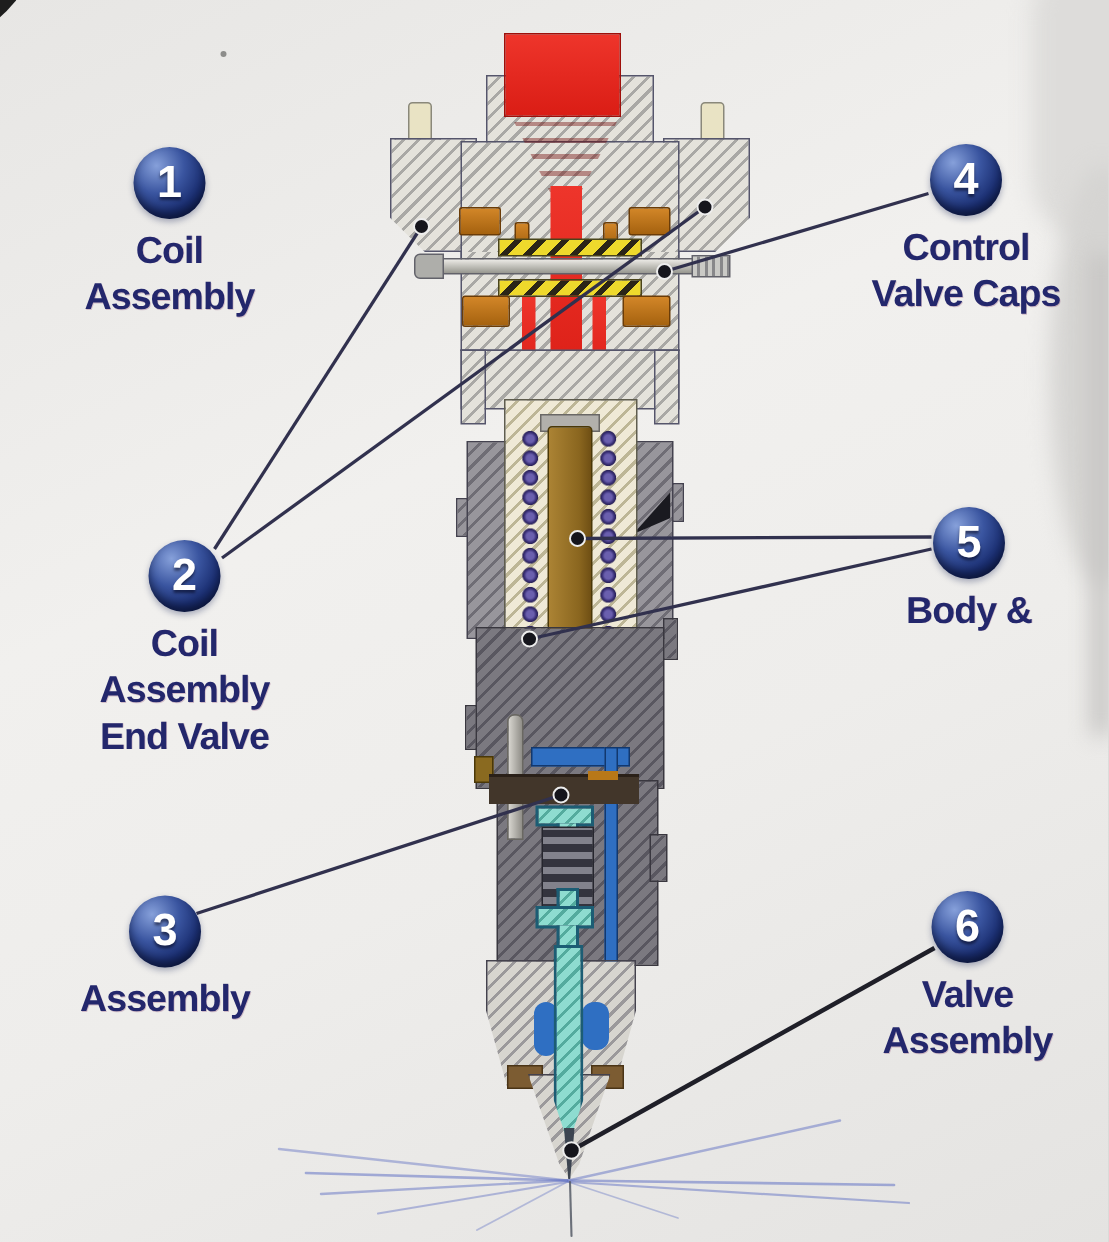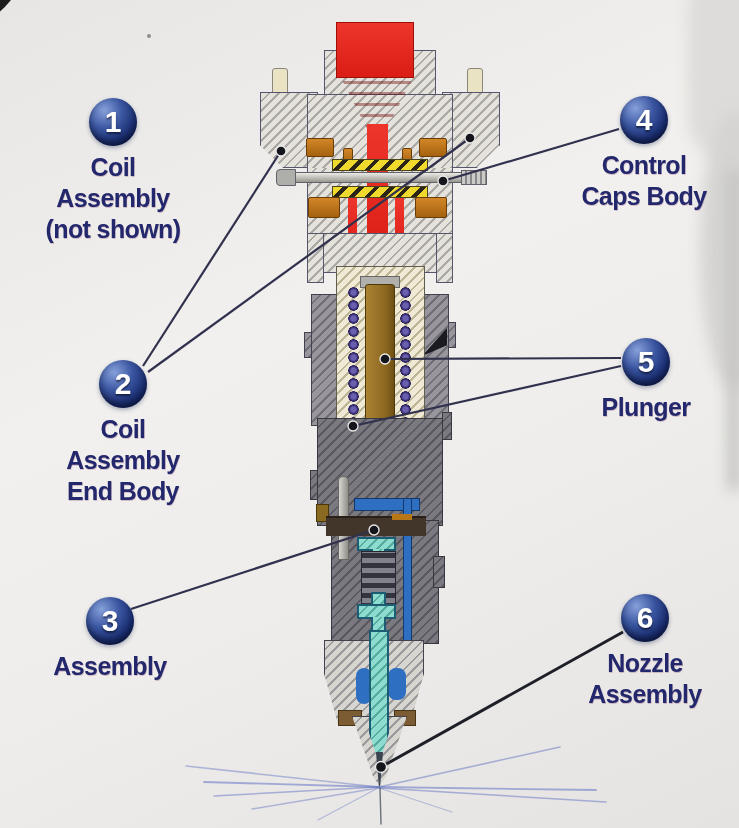--- a/index.html
+++ b/index.html
@@ -149,56 +149,55 @@
       <line x1="379" y1="788" x2="452" y2="812" stroke-width="1.2" opacity=".4"></line>
       <line x1="380" y1="788" x2="381" y2="824" stroke="#555b66" stroke-width="1.4" opacity=".85"></line>
     </g>
   </svg>
 
   <div class="callout" style="left:8px;top:98px;">
     <div class="badge">1</div>
     <div class="lbl">
       <div>Coil</div>
       <div>Assembly</div>
-      <div>(not shown)</div>
     </div>
   </div>
 
   <div class="callout" style="left:18px;top:360px;">
     <div class="badge">2</div>
     <div class="lbl">
       <div>Coil</div>
       <div>Assembly</div>
-      <div>End Body</div>
+      <div>End Valve</div>
     </div>
   </div>
 
   <div class="callout" style="left:5px;top:597px;">
     <div class="badge">3</div>
     <div class="lbl">
       <div>Assembly</div>
     </div>
   </div>
 
   <div class="callout" style="left:539px;top:96px;">
     <div class="badge">4</div>
     <div class="lbl">
       <div>Control</div>
-      <div>Caps Body</div>
+      <div>Valve Caps</div>
     </div>
   </div>
 
   <div class="callout" style="left:541px;top:338px;">
     <div class="badge">5</div>
     <div class="lbl">
-      <div>Plunger</div>
+      <div>Body &amp;</div>
     </div>
   </div>
 
   <div class="callout" style="left:540px;top:594px;">
     <div class="badge">6</div>
     <div class="lbl">
-      <div>Nozzle</div>
+      <div>Valve</div>
       <div>Assembly</div>
     </div>
   </div>
 
 </div>
 
 </body></html>

